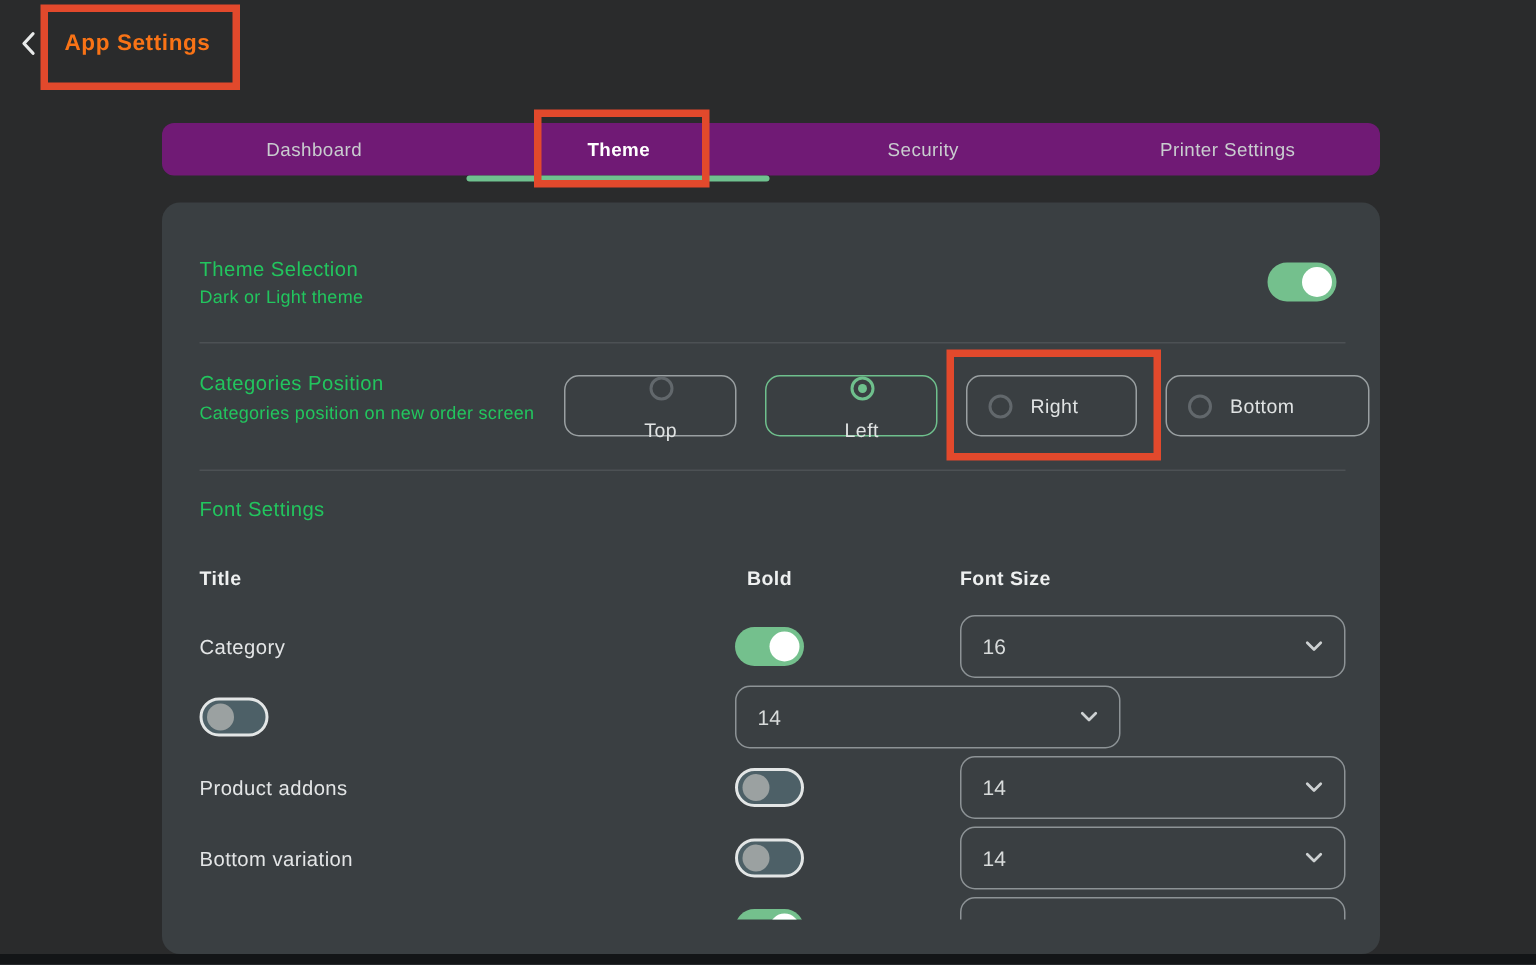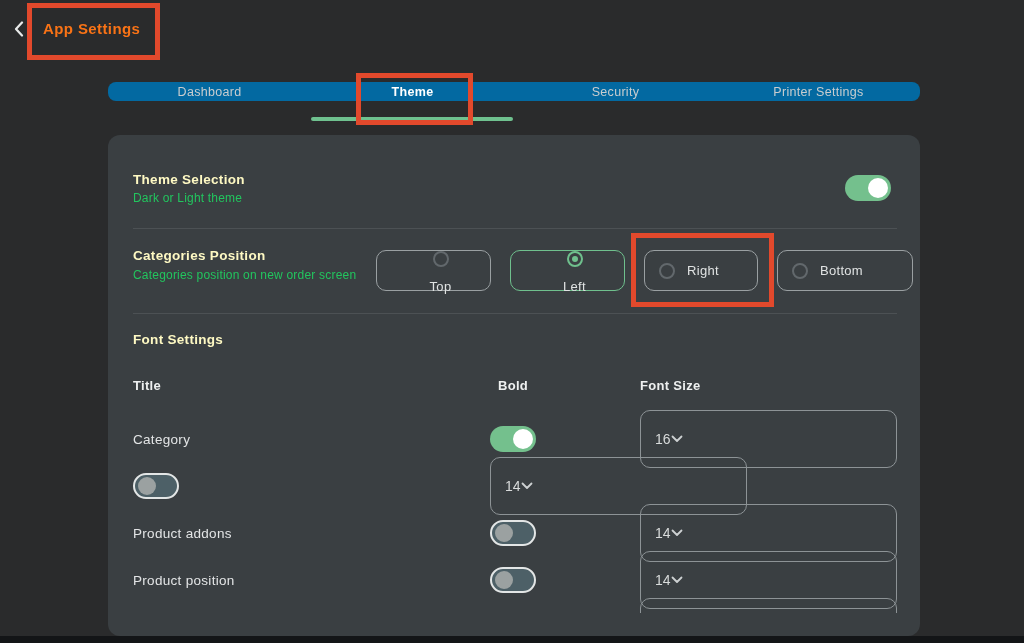--- a/index.html
+++ b/index.html
@@ -7,29 +7,29 @@
   body { font-family:"Liberation Sans","DejaVu Sans",sans-serif; background:#2a2b2c; position:relative; }
 
   .stage { position:absolute; inset:0; width:1024px; height:643px; background:#2a2b2c; }
   .bottom-strip { position:absolute; left:0; top:636px; width:1024px; height:7px; background:#131517; }
 
   
   .back-btn { position:absolute; left:8px; top:18px; width:22px; height:22px; display:flex; align-items:center; justify-content:center; cursor:pointer; }
   .page-title { position:absolute; left:43px; top:20px; font-size:15px; font-weight:bold; letter-spacing:.4px; color:#f97316;text-align:right; }
 
   
-  .tabbar { position:absolute; left:108px; top:82px; width:812px; height:19px; background:#0369a1; border-radius:8px; display:flex; }
+  .tabbar { position:absolute; left:108px; top:82px; width:812px; height:35px; background:#701a75; border-radius:8px; display:flex; }
   .tab { flex:1; display:flex; align-items:center; justify-content:center; font-size:12.5px; color:#c9cdcf; letter-spacing:.3px; cursor:pointer; }
   .tab.active { color:#ffffff; font-weight:bold; }
   .tab-underline { position:absolute; left:311px; top:117px; width:202px; height:4px; background:#6fc18f; border-radius:2px; }
 
   
   .panel { position:absolute; left:108px; top:135px; width:812px; height:501px; background:#3a3f42; border-radius:12px; }
 
-  .sec-title { position:absolute; left:25px; font-size:13.5px; font-weight:bold; color:#fef9c3; letter-spacing:.3px; }
+  .sec-title { position:absolute; left:25px; font-size:13.5px; font-weight:normal; color:#22c55e; letter-spacing:.3px; }
   .sec-sub { position:absolute; left:25px; font-size:12px; color:#22c55e; letter-spacing:.2px; }
   .divider { position:absolute; left:25px; width:764px; height:1px; background:#4c5154; }
 
   
   .toggle { width:46px; height:26px; border-radius:13px; position:relative; cursor:pointer; background:#4d6067; border:2px solid #e3e6e6; }
   .toggle .knob { position:absolute; top:2px; left:3px; width:18px; height:18px; border-radius:50%; background:#9ba1a1; }
   .toggle.on { background:#74c08d; border:none; }
   .toggle.on .knob { top:3px; left:auto; right:3px; width:20px; height:20px; background:#ffffff; }
   .theme-toggle { position:absolute; left:737px; top:40px; }
 
@@ -45,21 +45,21 @@
 
   
   .grid-row { display:grid; grid-template-columns:357px 150px 257px; padding-left:25px; align-items:center; }
   .fs-headers { position:absolute; left:0; top:243px; width:812px; }
   .col-h { font-size:13px; font-weight:bold; color:#eef0f0; letter-spacing:.3px; }
   .bold-h { width:46px; text-align:center; }
   .rows-clip { position:absolute; left:0; top:275px; width:812px; height:203px; overflow:hidden; }
   .rows { display:flex; flex-direction:column; gap:5px; }
   .frow { height:42px; }
   .frow-label { font-size:13.5px; color:#e3e5e6; letter-spacing:.3px; }
-  .select { width:257px; height:58px; border:1px solid #8d9396; border-radius:10px; display:flex; align-items:center; padding:0 14px 0 14px; cursor:pointer; background:transparent; }
+  .select { width:257px; height:42px; border:1px solid #8d9396; border-radius:10px; display:flex; align-items:center; justify-content:space-between; padding:0 14px 0 14px; cursor:pointer; background:transparent; }
   .select-value { font-size:14px; color:#d8dbdb; }
 
   
   .ann { position:absolute; border:5px solid #e2492c; pointer-events:none; }
   .ann-1 { left:27px; top:3px; width:133px; height:57px; }
   .ann-2 { left:356px; top:73px; width:117px; height:52px; }
   .ann-3 { left:631px; top:233px; width:143px; height:74px; }
 </style>
 </head>
 <body>
@@ -164,21 +164,21 @@
             </div>
           <div class="select">
             <span class="select-value">14</span>
             <svg width="12" height="8" viewBox="0 0 12 8" fill="none">
                 <polyline points="1.5,1.5 6,6 10.5,1.5" stroke="#cdd1d2" stroke-width="1.8" stroke-linecap="round" stroke-linejoin="round"></polyline>
               </svg>
           </div>
         </div>
 
         <div class="grid-row frow">
-          <div class="frow-label">Product position</div>
+          <div class="frow-label">Bottom variation</div>
           <div>
               <div class="toggle">
                 <span class="knob"></span>
               </div>
             </div>
           <div class="select">
             <span class="select-value">14</span>
             <svg width="12" height="8" viewBox="0 0 12 8" fill="none">
                 <polyline points="1.5,1.5 6,6 10.5,1.5" stroke="#cdd1d2" stroke-width="1.8" stroke-linecap="round" stroke-linejoin="round"></polyline>
               </svg>

